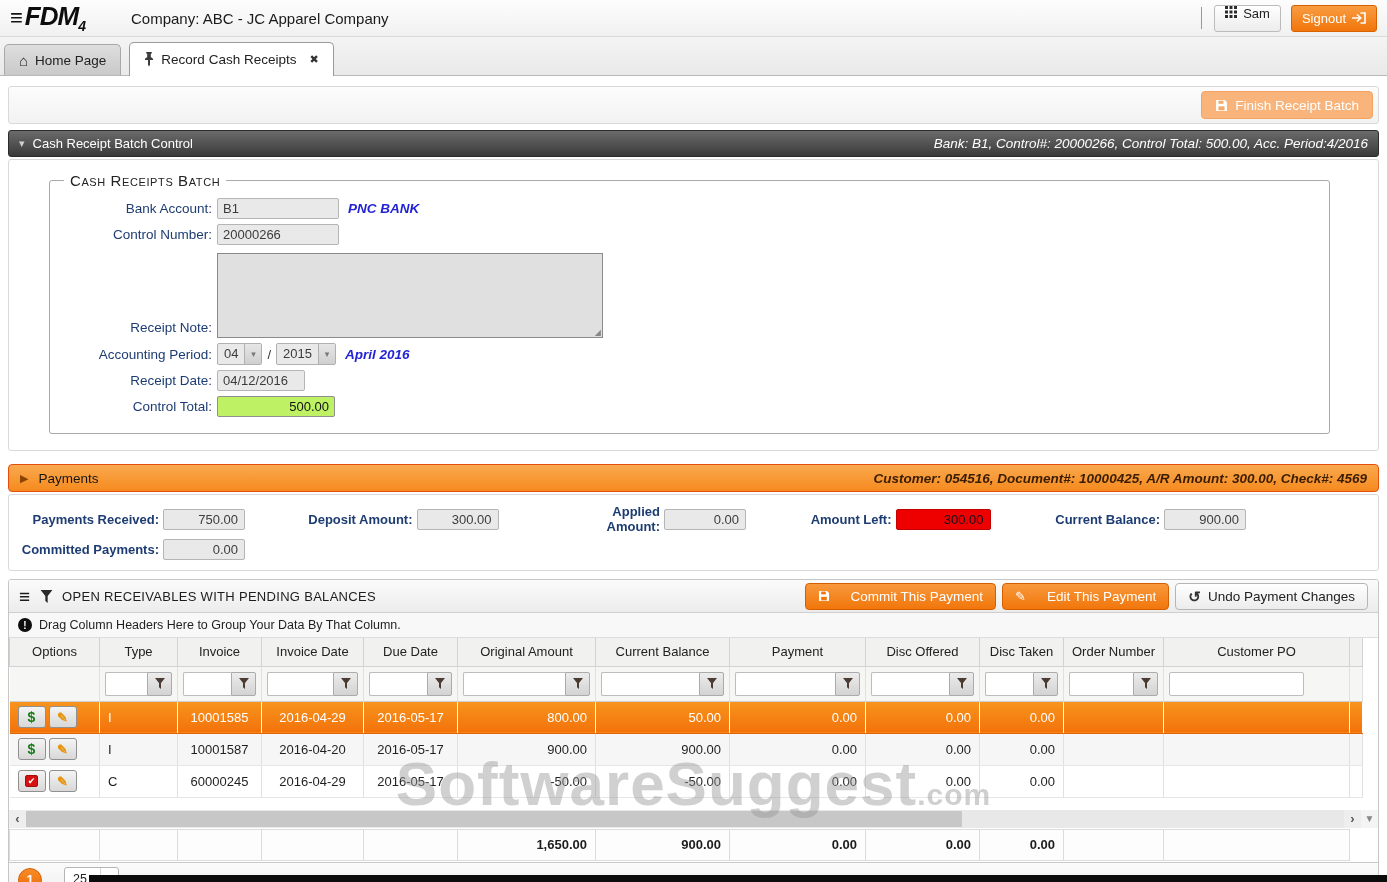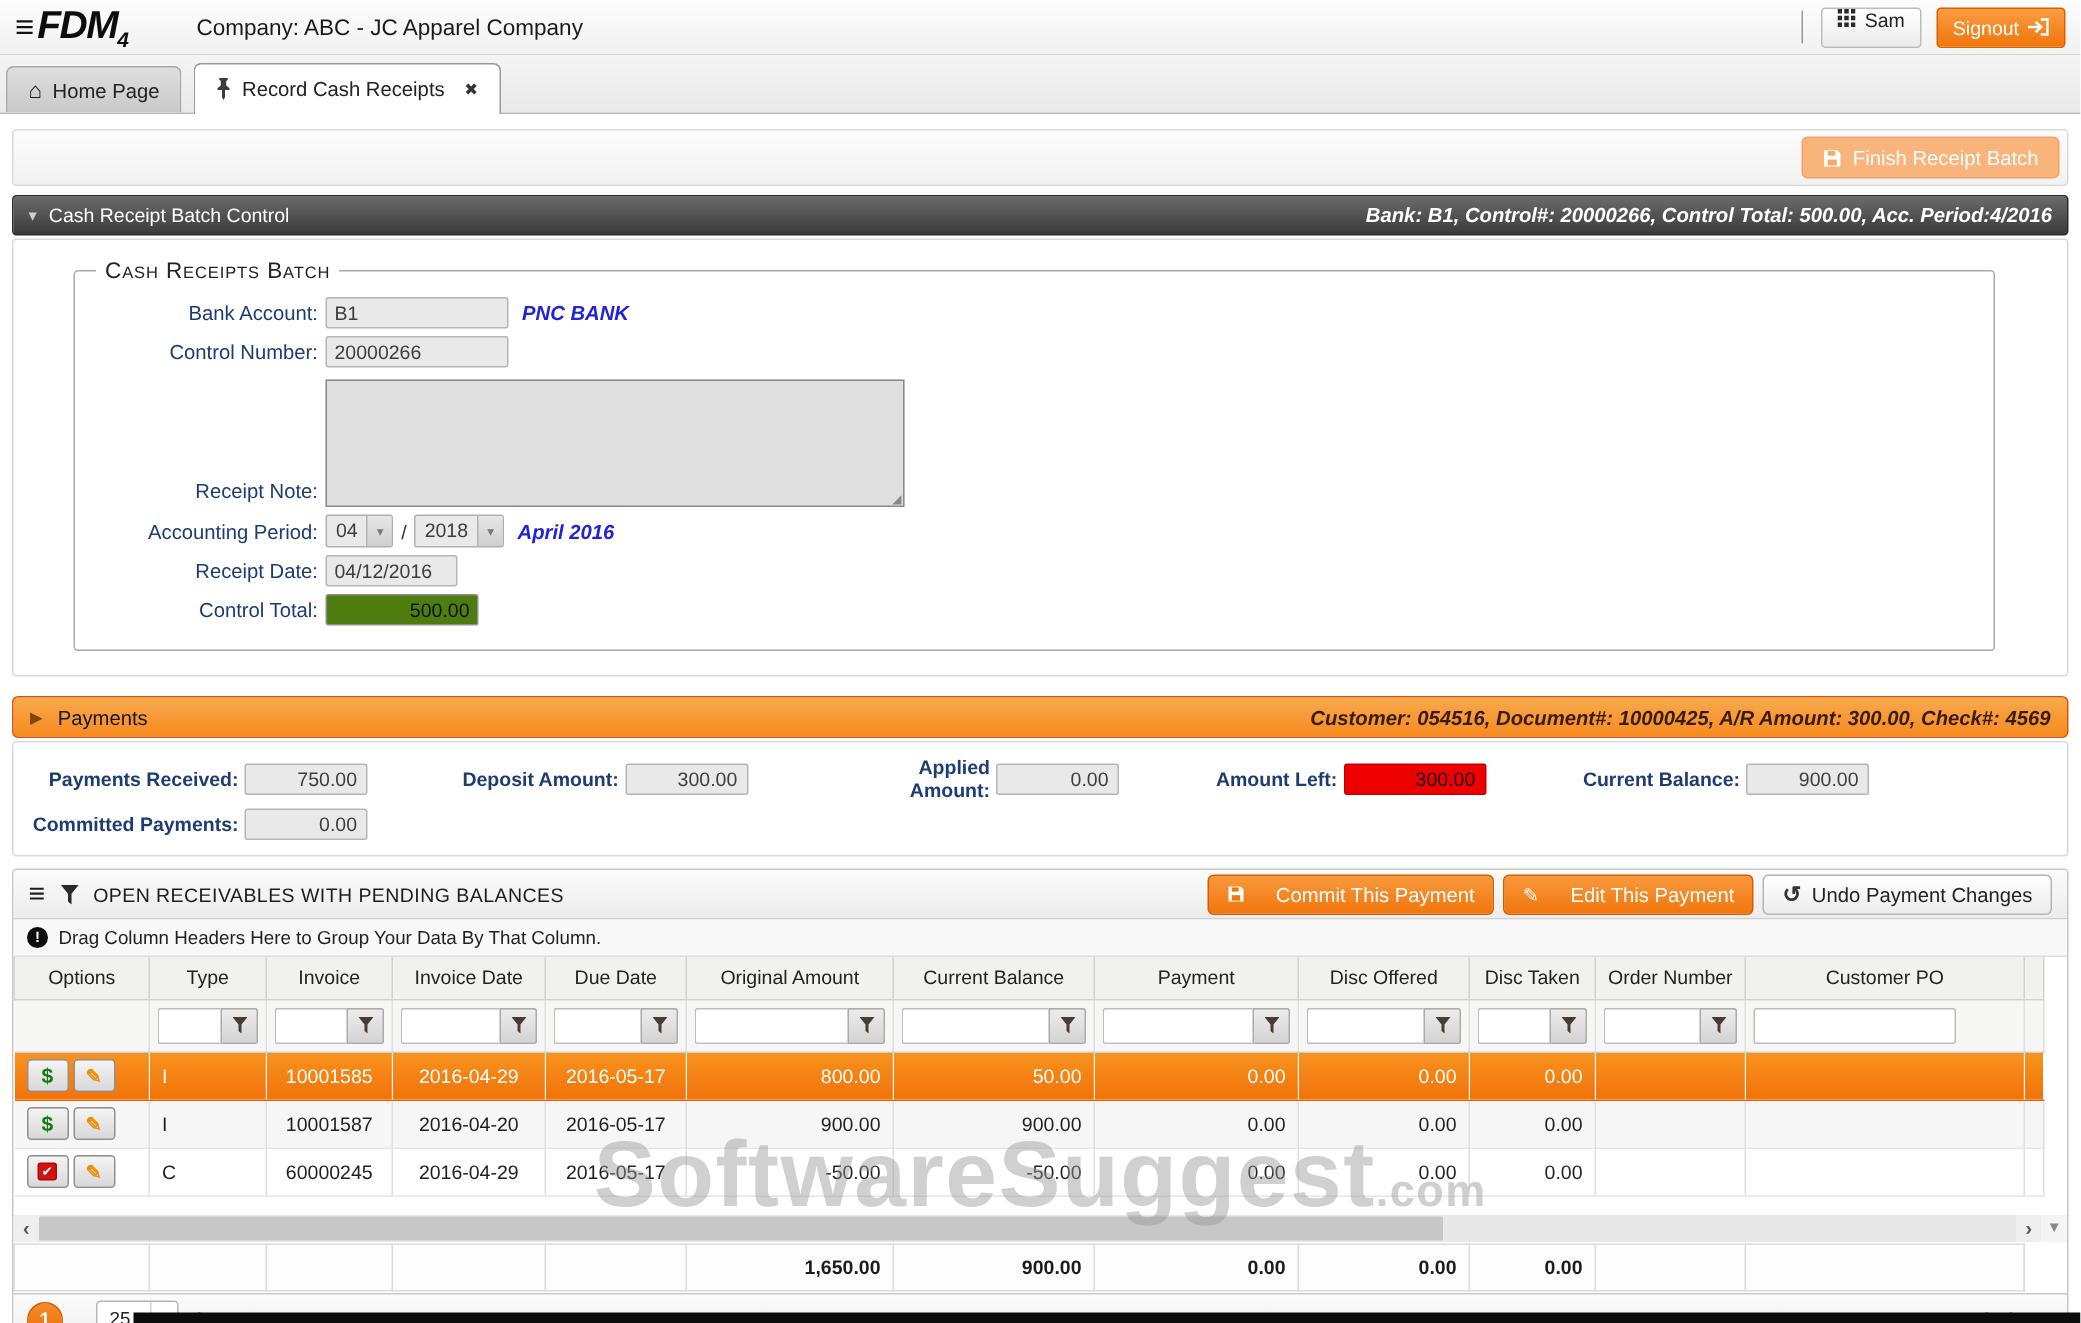--- a/index.html
+++ b/index.html
@@ -29,34 +29,34 @@
   .tab .close-x { font-size:11px; color:#333; margin-left:6px; cursor:pointer; }
 
   
   .panel { margin:0 8px; border:1px solid #d9d9d9; border-radius:3px; background:#fff; }
   .toolbar-panel { margin-top:10px; height:38px; background:linear-gradient(#fcfcfc,#f2f2f2); display:flex; align-items:center; justify-content:flex-end; padding:0 5px; }
   .btn-finish { display:flex; align-items:center; gap:7px; background:#f8b47a; border:1px solid #f3a261; border-radius:4px; height:28px; padding:0 13px; color:#fff; font-size:13.5px; cursor:pointer;justify-content:space-between; }
 
   
   .section-dark { margin:6px 8px 0; height:27px; border-radius:3px; background:linear-gradient(#6b6b6b,#3a3a3a); border:1px solid #2c2c2c; color:#fff; display:flex; align-items:center; padding:0 10px; font-size:13px; }
   .section-dark .caret { color:#cfcfcf; font-size:11px; margin-right:8px; }
-  .section-dark .summary { margin-left:auto; font-weight:bold; font-style:italic; font-size:13.5px; }
+  .section-dark .summary { margin-left:auto; font-weight:normal; font-style:italic; font-size:13.5px; }
 
   
   .batch-panel { margin-top:2px; padding:12px 0 16px; }
   fieldset.batch-fs { margin:0 48px 0 40px; border:1px solid #a9a9a9; border-radius:3px; padding:4px 14px 16px; }
   fieldset.batch-fs legend { font-variant:small-caps; letter-spacing:0.6px; font-size:15px; color:#222; padding:0 6px; }
   .frow { display:flex; align-items:center; margin-top:5px; }
   .frow.bottom { align-items:flex-end; }
   .flabel { width:148px; text-align:right; color:#1d3c72; font-size:13.5px; margin-right:5px; flex:none; }
   .inp { background:#e9e9e9; border:1px solid #b5b5b5; border-radius:2px; height:21px; padding:1px 5px; font-size:13px; color:#3c3c3c; font-family:"Liberation Sans",sans-serif; }
   .inp.ro { background:#e9e9e9; }
   .inp.w122 { width:122px; }
   .inp.w88 { width:88px; text-align:left; }
-  .inp.white { background:#4d7c0f; border-color:#8f8f8f; width:102px; text-align:right; color:#111; }
+  .inp.white { background:#bef264; border-color:#8f8f8f; width:118px; text-align:right; color:#111; }
   .note-area { position:relative; width:386px; height:85px; background:#e0e0e0; border:1px solid #8a8a8a; }
   .note-grip { position:absolute; right:1px; bottom:0; font-size:8px; color:#888; }
   .blue-it { color:#2323d6; font-style:italic; font-weight:bold; font-size:13.5px; margin-left:9px;text-align:center; }
   .fakesel { display:inline-flex; align-items:stretch; background:#e9e9e9; border:1px solid #b0b0b0; border-radius:2px; height:22px; cursor:pointer; }
   .fakesel .val { padding:2px 6px 0 6px; font-size:13px; color:#3c3c3c; }
   .fakesel .car { width:17px; background:linear-gradient(#e6e6e6,#cfcfcf); border-left:1px solid #b0b0b0; color:#777; font-size:9px; display:flex; align-items:center; justify-content:center; }
   .slash { margin:0 5px; color:#333; }
 
   
   .payments-bar { margin:13px 8px 0; height:28px; border:1px solid #e2500e; border-radius:4px; background:linear-gradient(#f9a94f,#f68a1e); display:flex; align-items:center; padding:0 11px; }
@@ -228,21 +228,21 @@
     </div>
 
     <div class="frow">
       <span class="flabel">Accounting Period:</span>
       <span class="fakesel">
         <span class="val">04</span>
         <span class="car">▾</span>
       </span>
       <span class="slash">/</span>
       <span class="fakesel">
-        <span class="val">2018</span>
+        <span class="val">2015</span>
         <span class="car">▾</span>
       </span>
       <span class="blue-it">April 2016</span>
     </div>
 
     <div class="frow">
       <span class="flabel">Receipt Date:</span>
       <input class="inp ro w88" readonly="" value="04/12/2016" style="">
     </div>
 

